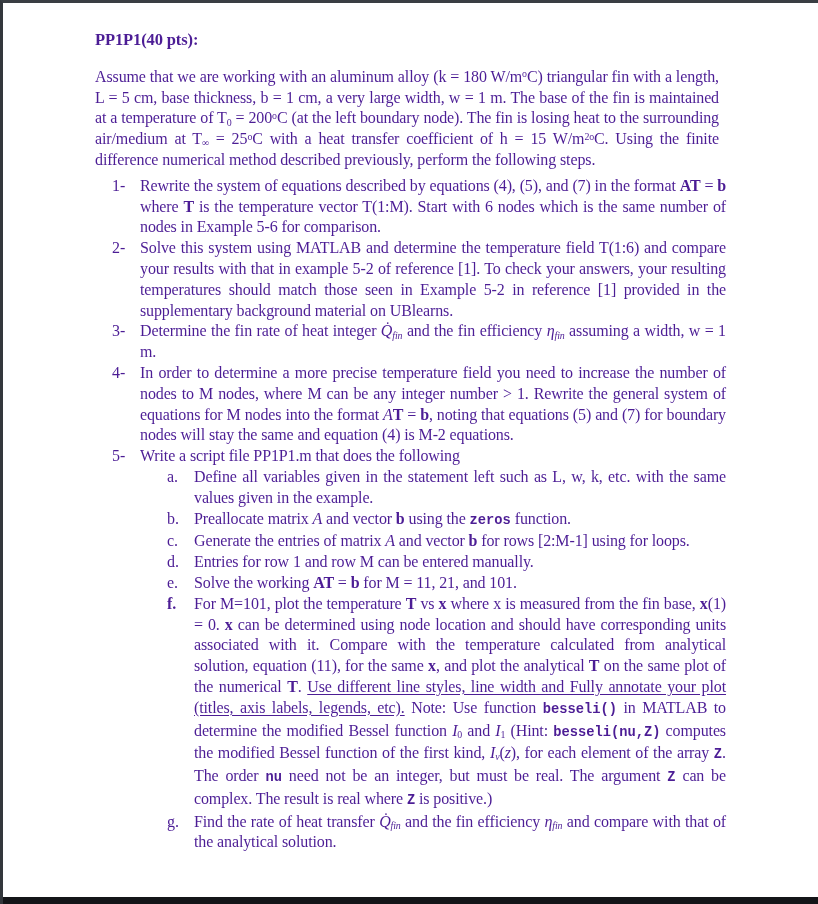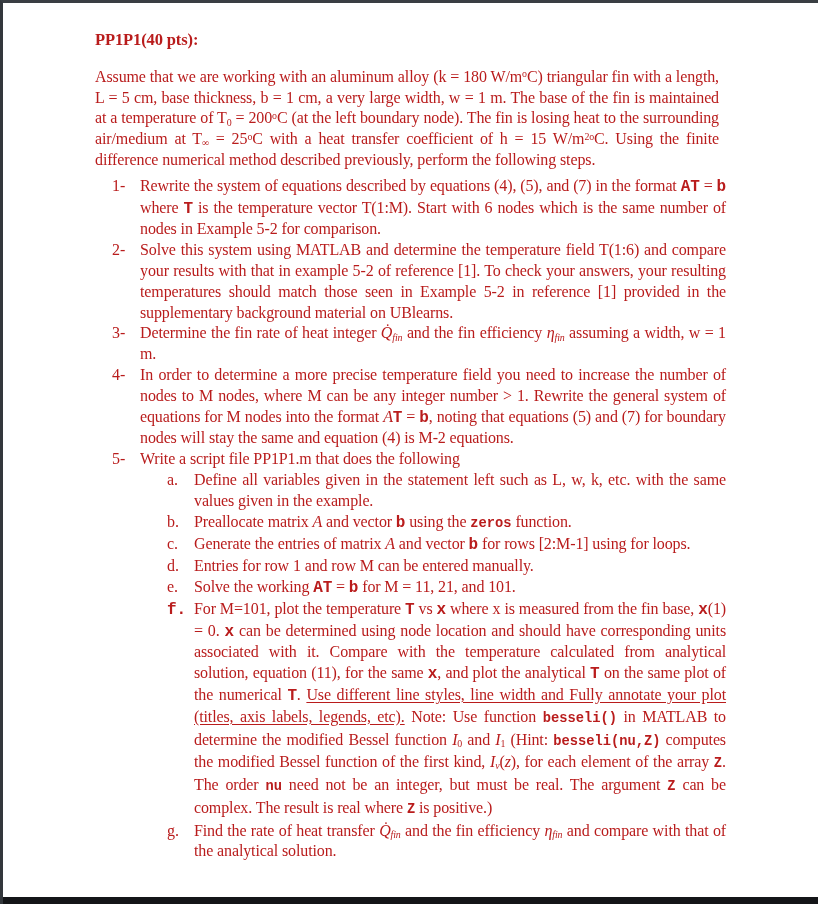--- a/index.html
+++ b/index.html
@@ -10,41 +10,41 @@
     background:#ffffff;
     border-left:3px solid #33373c;
     border-top:3px solid #3a3e43;
     overflow:hidden;
   }
   .page{
     font-family:"Liberation Serif","DejaVu Serif",serif;
     font-size:16px;
     line-height:20.8px;
     letter-spacing:-0.12px;
-    color:#b91c1c;
+    color:#4c1d95;
     padding:27px 92px 0 92px;
   }
   .heading{
     font-size:16.5px;
     font-weight:bold;
     margin:0 0 16px 0;
   }
   .intro{
     margin:0 7px 5px 0;
     text-align:justify;
   }
   .olist{padding-left:17px;margin:0;}
   .li{display:flex;align-items:flex-start;}
   .li > .marker{flex:0 0 28px;}
   .li > .body{flex:1;text-align:justify;}
   .sublist{padding-left:27px;}
   .sub{display:flex;align-items:flex-start;}
   .sub > .marker{flex:0 0 27px;}
   .sub > .body{flex:1;text-align:justify;}
-  .b{font-weight:bold;font-family:Liberation Mono, monospace;}
+  .b{font-weight:bold;}
   .i{font-style:italic;}
   .m{font-family:"Liberation Mono","DejaVu Sans Mono",monospace;font-weight:bold;font-size:0.86em;letter-spacing:0;}
   .u{text-decoration:underline;text-underline-offset:2px;}
   sup,sub{font-size:62%;line-height:0;vertical-align:baseline;position:relative;}
   sup{top:-0.45em;}
   sub{top:0.22em;}
   .bottom-bar{
     position:absolute;left:0;bottom:0;
     width:100%;height:7px;
     background:#141518;
@@ -57,21 +57,21 @@
   <div class="page">
 
     <div class="heading">PP1P1(40 pts):</div>
 
     <p class="intro"><span>Assume that we are working with an aluminum alloy (k = 180 W/m</span><sup>o</sup><span>C) triangular fin with a length, L = 5 cm, base thickness, b = 1 cm, a very large width, w = 1 m. The base of the fin is maintained at a temperature of T</span><sub>0</sub><span> = 200</span><sup>o</sup><span>C (at the left boundary node). The fin is losing heat to the surrounding air/medium at T</span><sub>∞</sub><span> = 25</span><sup>o</sup><span>C with a heat transfer coefficient of h = 15 W/m</span><sup>2o</sup><span>C. Using the finite difference numerical method described previously, perform the following steps.</span></p>
 
     <div class="olist">
 
       <div class="li">
         <span class="marker"><span>1-</span></span>
-        <div class="body"><span>Rewrite the system of equations described by equations (4), (5), and (7) in the format </span><span class="b">AT</span><span> = </span><span class="b">b</span><span> where </span><span class="b">T</span><span> is the temperature vector T(1:M). Start with 6 nodes which is the same number of nodes in Example 5-2 for comparison.</span></div>
+        <div class="body"><span>Rewrite the system of equations described by equations (4), (5), and (7) in the format </span><span class="b">AT</span><span> = </span><span class="b">b</span><span> where </span><span class="b">T</span><span> is the temperature vector T(1:M). Start with 6 nodes which is the same number of nodes in Example 5-6 for comparison.</span></div>
       </div>
 
       <div class="li">
         <span class="marker"><span>2-</span></span>
         <div class="body"><span>Solve this system using MATLAB and determine the temperature field T(1:6) and compare your results with that in example 5-2 of reference [1]. To check your answers, your resulting temperatures should match those seen in Example 5-2 in reference [1] provided in the supplementary background material on UBlearns.</span></div>
       </div>
 
       <div class="li">
         <span class="marker"><span>3-</span></span>
         <div class="body"><span>Determine the fin rate of heat integer </span><span class="i">Q̇</span><sub class="i">fin</sub><span> and the fin efficiency </span><span class="i">η</span><sub class="i">fin</sub><span> assuming a width, w = 1 m.</span></div>

